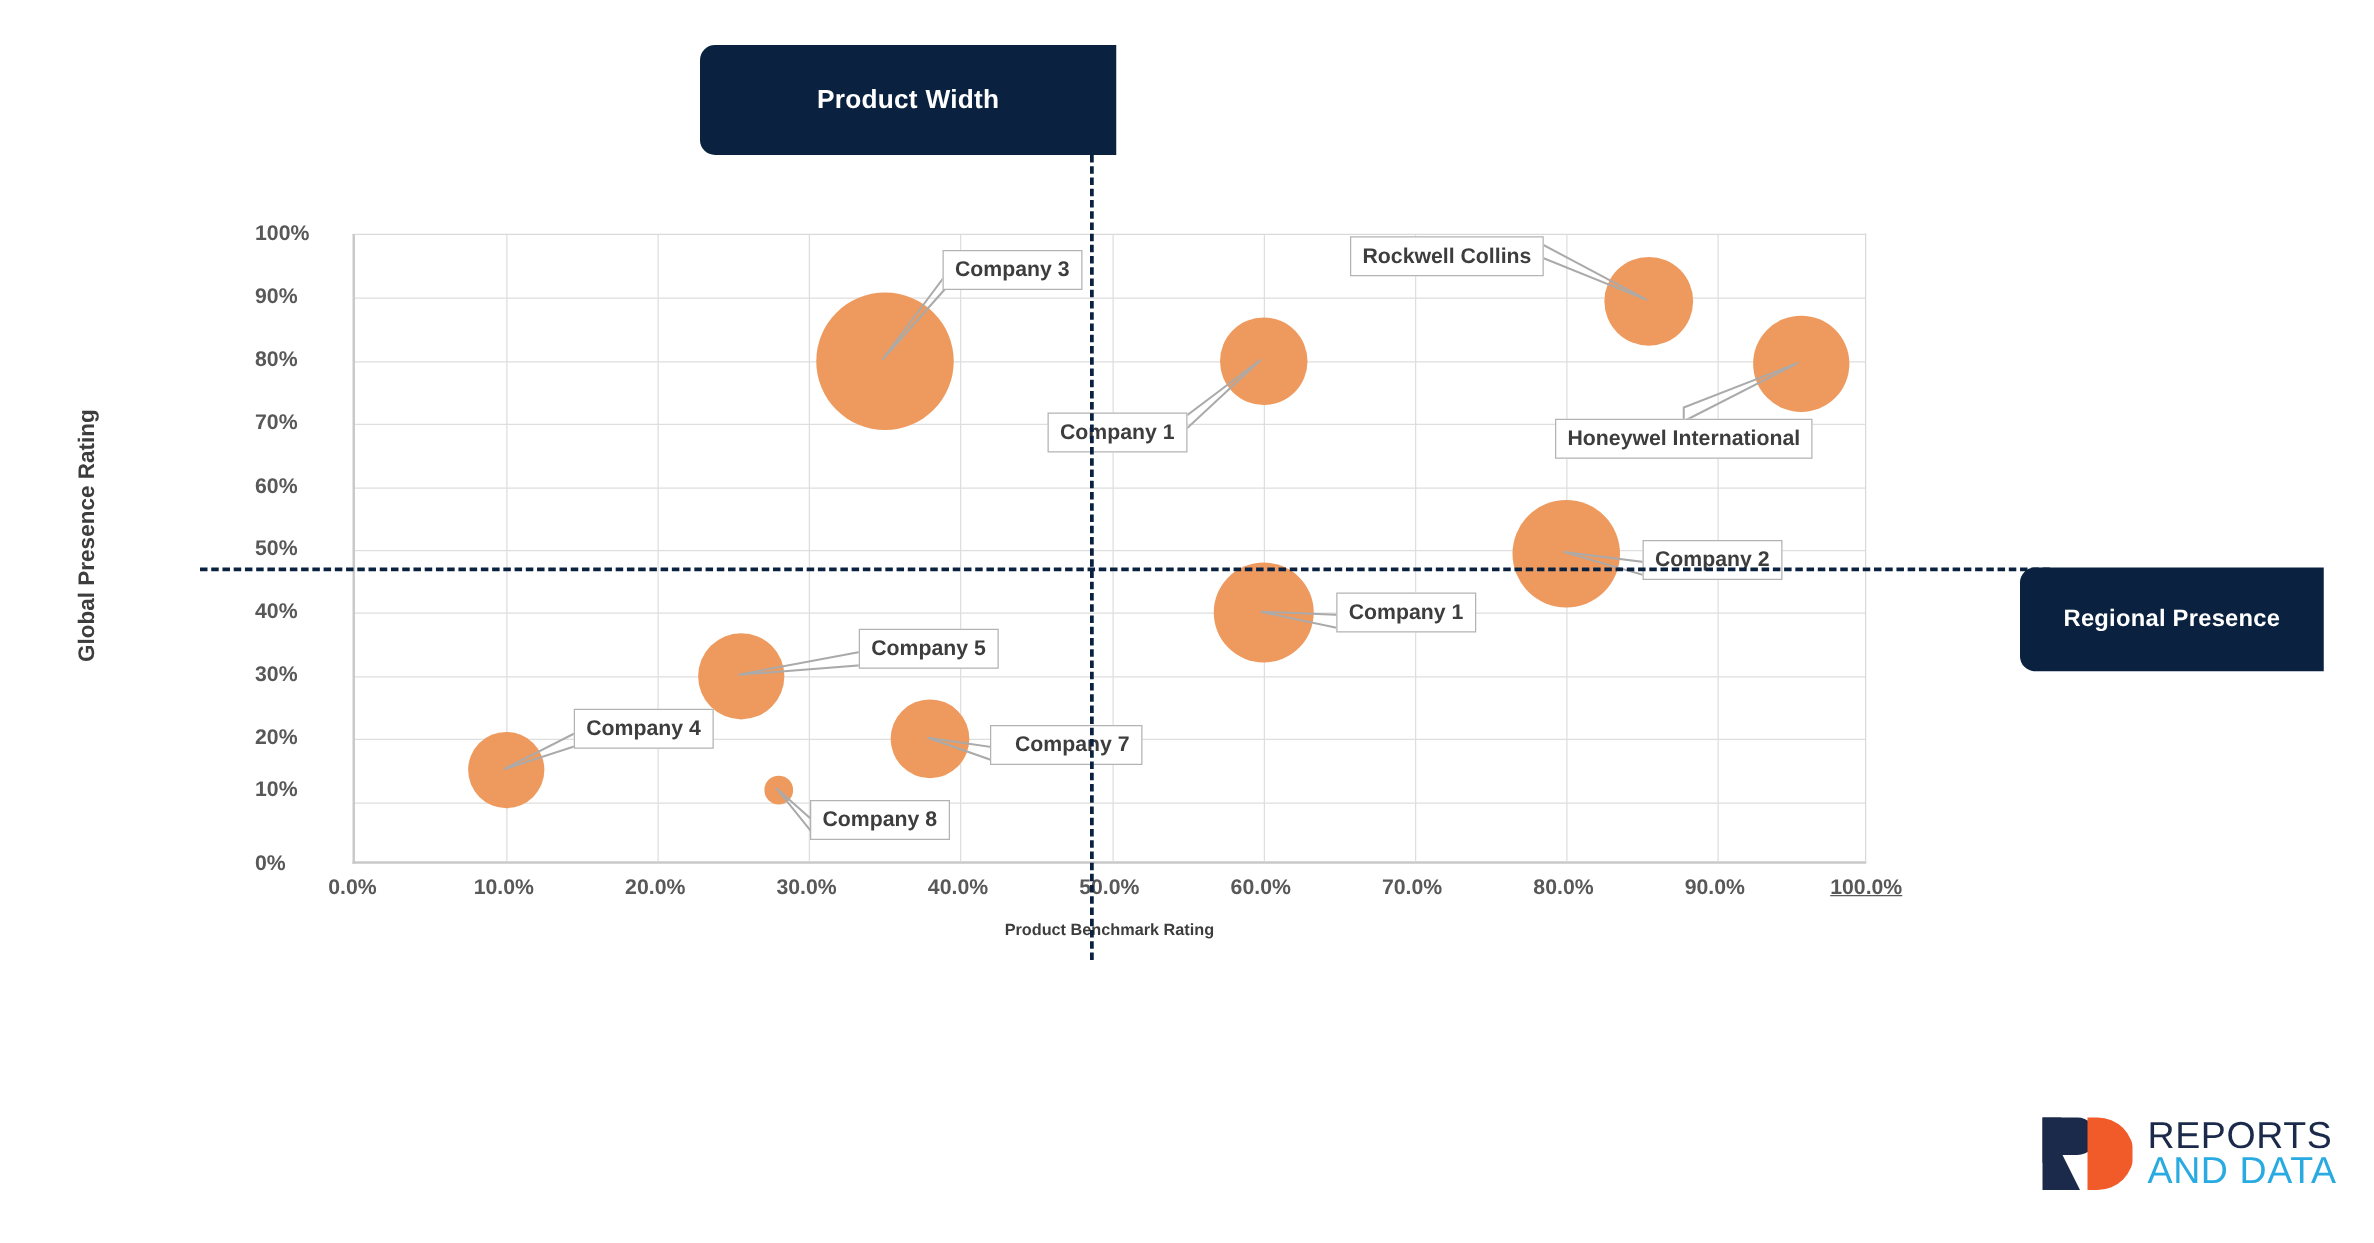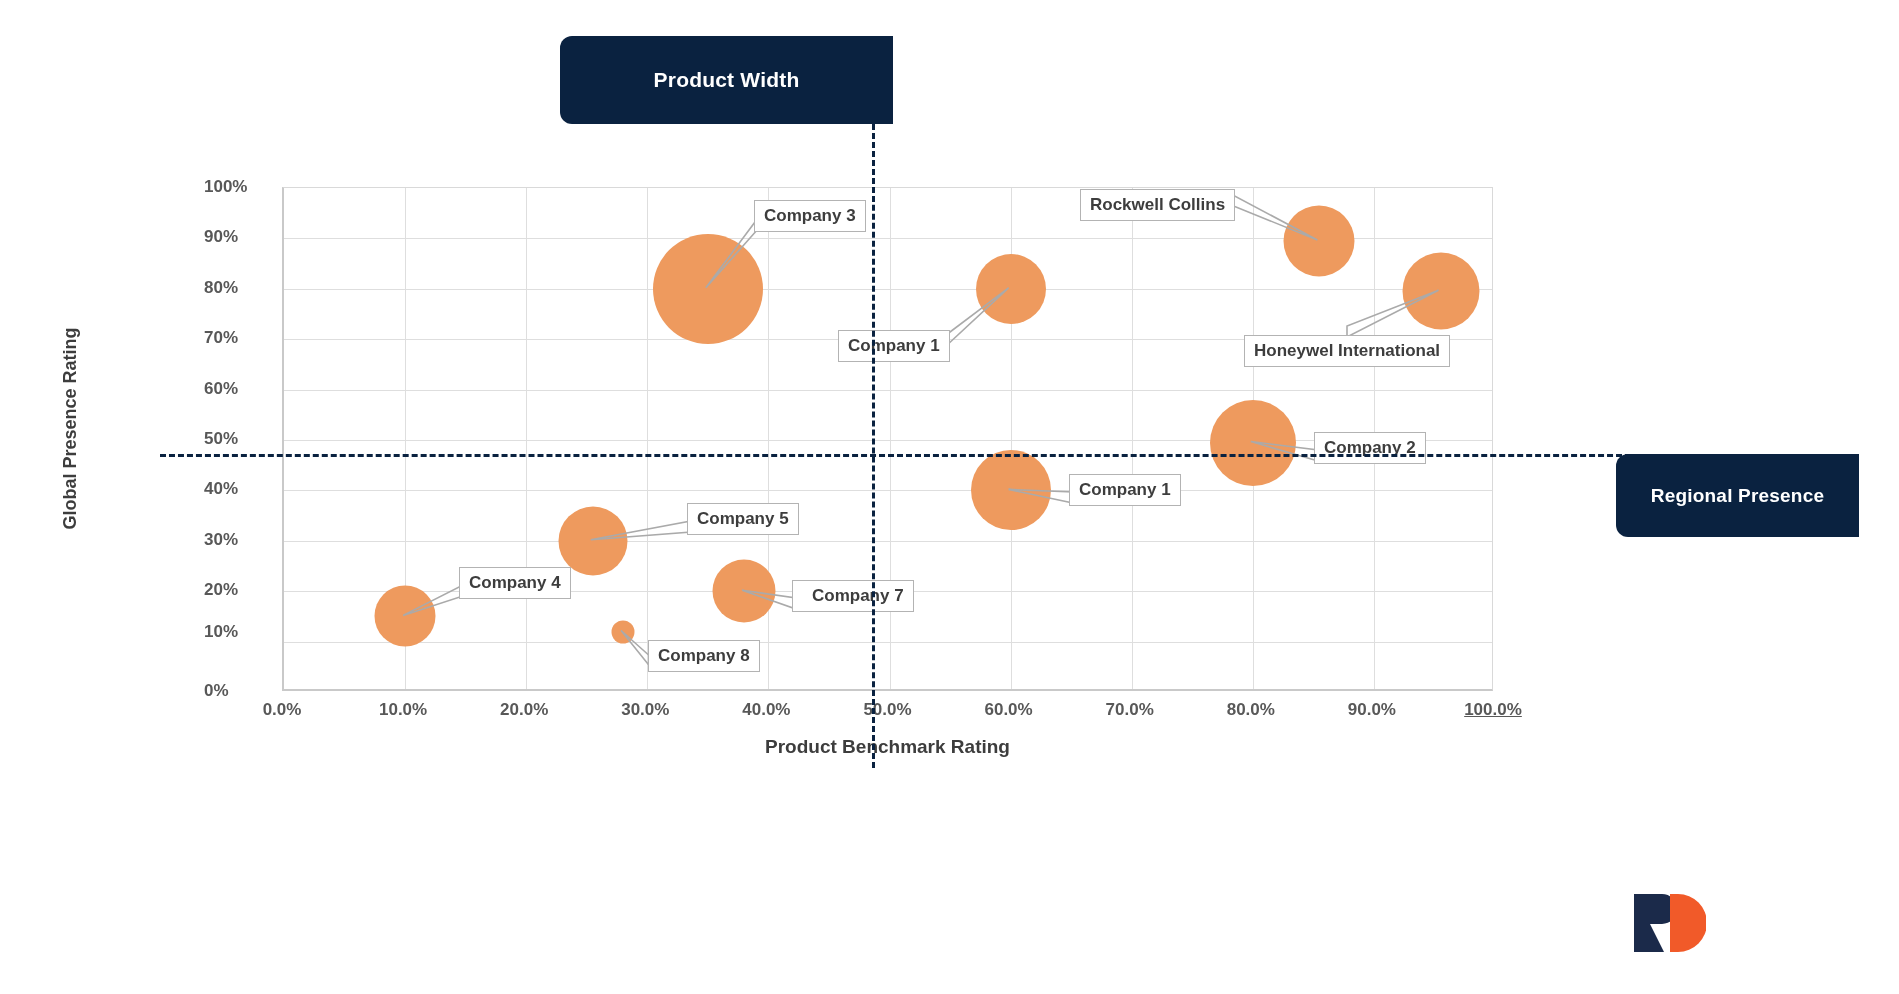--- a/index.html
+++ b/index.html
@@ -142,21 +142,21 @@
     color: #585858;
   }
 
   
   #x-axis-title {
     position: absolute;
     left: 282px;
     top: 736px;
     width: 1211px;
     text-align: center;
-    font-size: 19px;
+    font-size: 13px;
     font-weight: bold;
     color: #3d3d3d;
   }
   #y-axis-title {
     position: absolute;
     left: -85px;
     top: 418px;
     width: 310px;
     text-align: center;
     font-size: 18px;
@@ -327,15 +327,19 @@
 
   <div class="banner" id="banner-product-width">Product Width</div>
   <div class="banner" id="banner-regional-presence">Regional Presence</div>
 
   <div id="logo">
     <svg id="logo-mark" viewBox="0 0 74 62">
       <path d="M2 2 H30 A15 15 0 0 1 30 32 H18 L32 60 H14 L2 38 Z" fill="#1B2A4A"></path>
       <rect x="2" y="2" width="15" height="58" fill="#1B2A4A"></rect>
       <path d="M38 2 H46 A29 29 0 0 1 46 60 H38 Z" fill="#F15A29"></path>
     </svg>
+    <div id="logo-text">
+      <span id="logo-line-1">REPORTS</span>
+      <span id="logo-line-2">AND DATA</span>
+    </div>
   </div>
 
 </div>
 
 </body></html>

